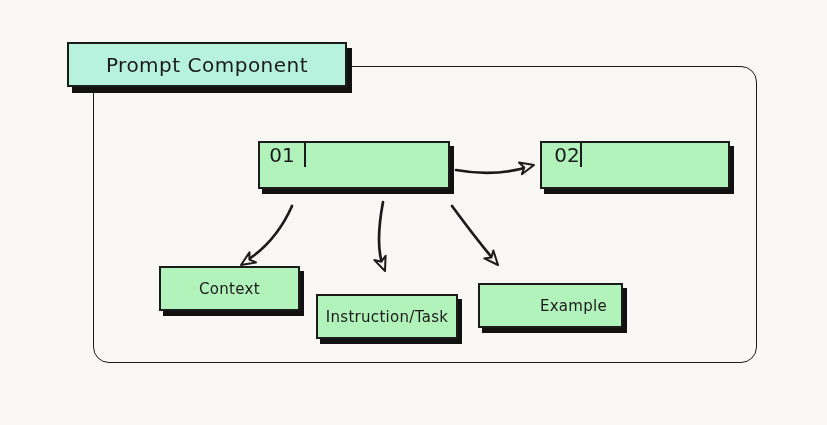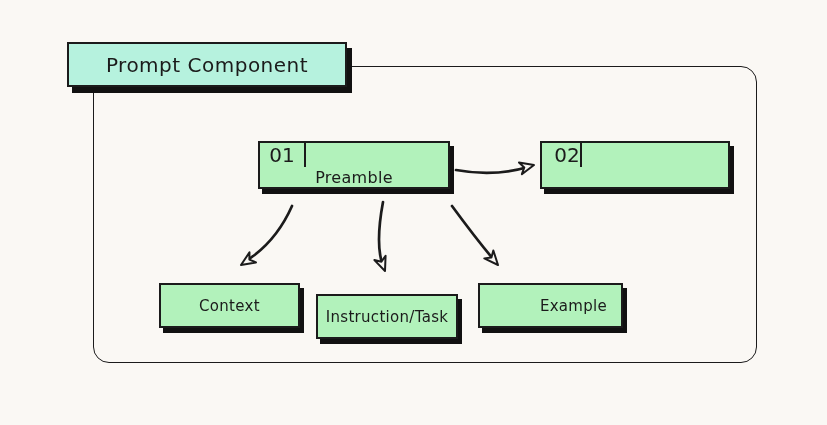--- a/index.html
+++ b/index.html
@@ -57,21 +57,21 @@
     flex:1 1 auto;
     display:flex;align-items:center;justify-content:center;
     font-size:16px;letter-spacing:0.3px;
     white-space:nowrap;
   }
   .node.simple .label-cell{font-size:15px;}
   #node-preamble{left:258px;top:141px;width:192px;height:48px;}
   #node-preamble .num-cell{width:46px;}
   #node-input{left:540px;top:141px;width:190px;height:48px;}
   #node-input .num-cell{width:40px;padding-left:12px;}
-  #node-context{left:159px;top:283px;width:141px;height:45px;}
+  #node-context{left:159px;top:266px;width:141px;height:45px;}
   #node-instruction{left:316px;top:294px;width:142px;height:45px;}
   #node-example{left:478px;top:283px;width:145px;height:45px;padding-left:46px;}
   svg.arrow-layer{
     position:absolute;left:0;top:0;width:827px;height:425px;
     pointer-events:none;
     z-index:1;
   }
   svg .edge{stroke:var(--stroke);stroke-width:2.7;fill:none;stroke-linecap:round;}
   svg .head{stroke:var(--stroke);stroke-width:2;fill:var(--background);stroke-linejoin:round;}
 </style>
@@ -112,21 +112,20 @@
     <g>
       <path class="edge" d="M 452 206 Q 477 240 494 260"></path>
       <g class="head" transform="translate(498,265) rotate(49)">
         <path d="M 0 0 L -14 -6 L -10 0 L -14 6 Z"></path>
       </g>
     </g>
   </svg>
 
   <div class="node" id="node-preamble">
     <div class="num-cell">01</div>
-    <div class="label-cell">Preamble</div>
   </div>
 
   <div class="node" id="node-input">
     <div class="num-cell">02</div>
   </div>
 
   <div class="node simple" id="node-context">
     <div class="label-cell">Context</div>
   </div>
 

